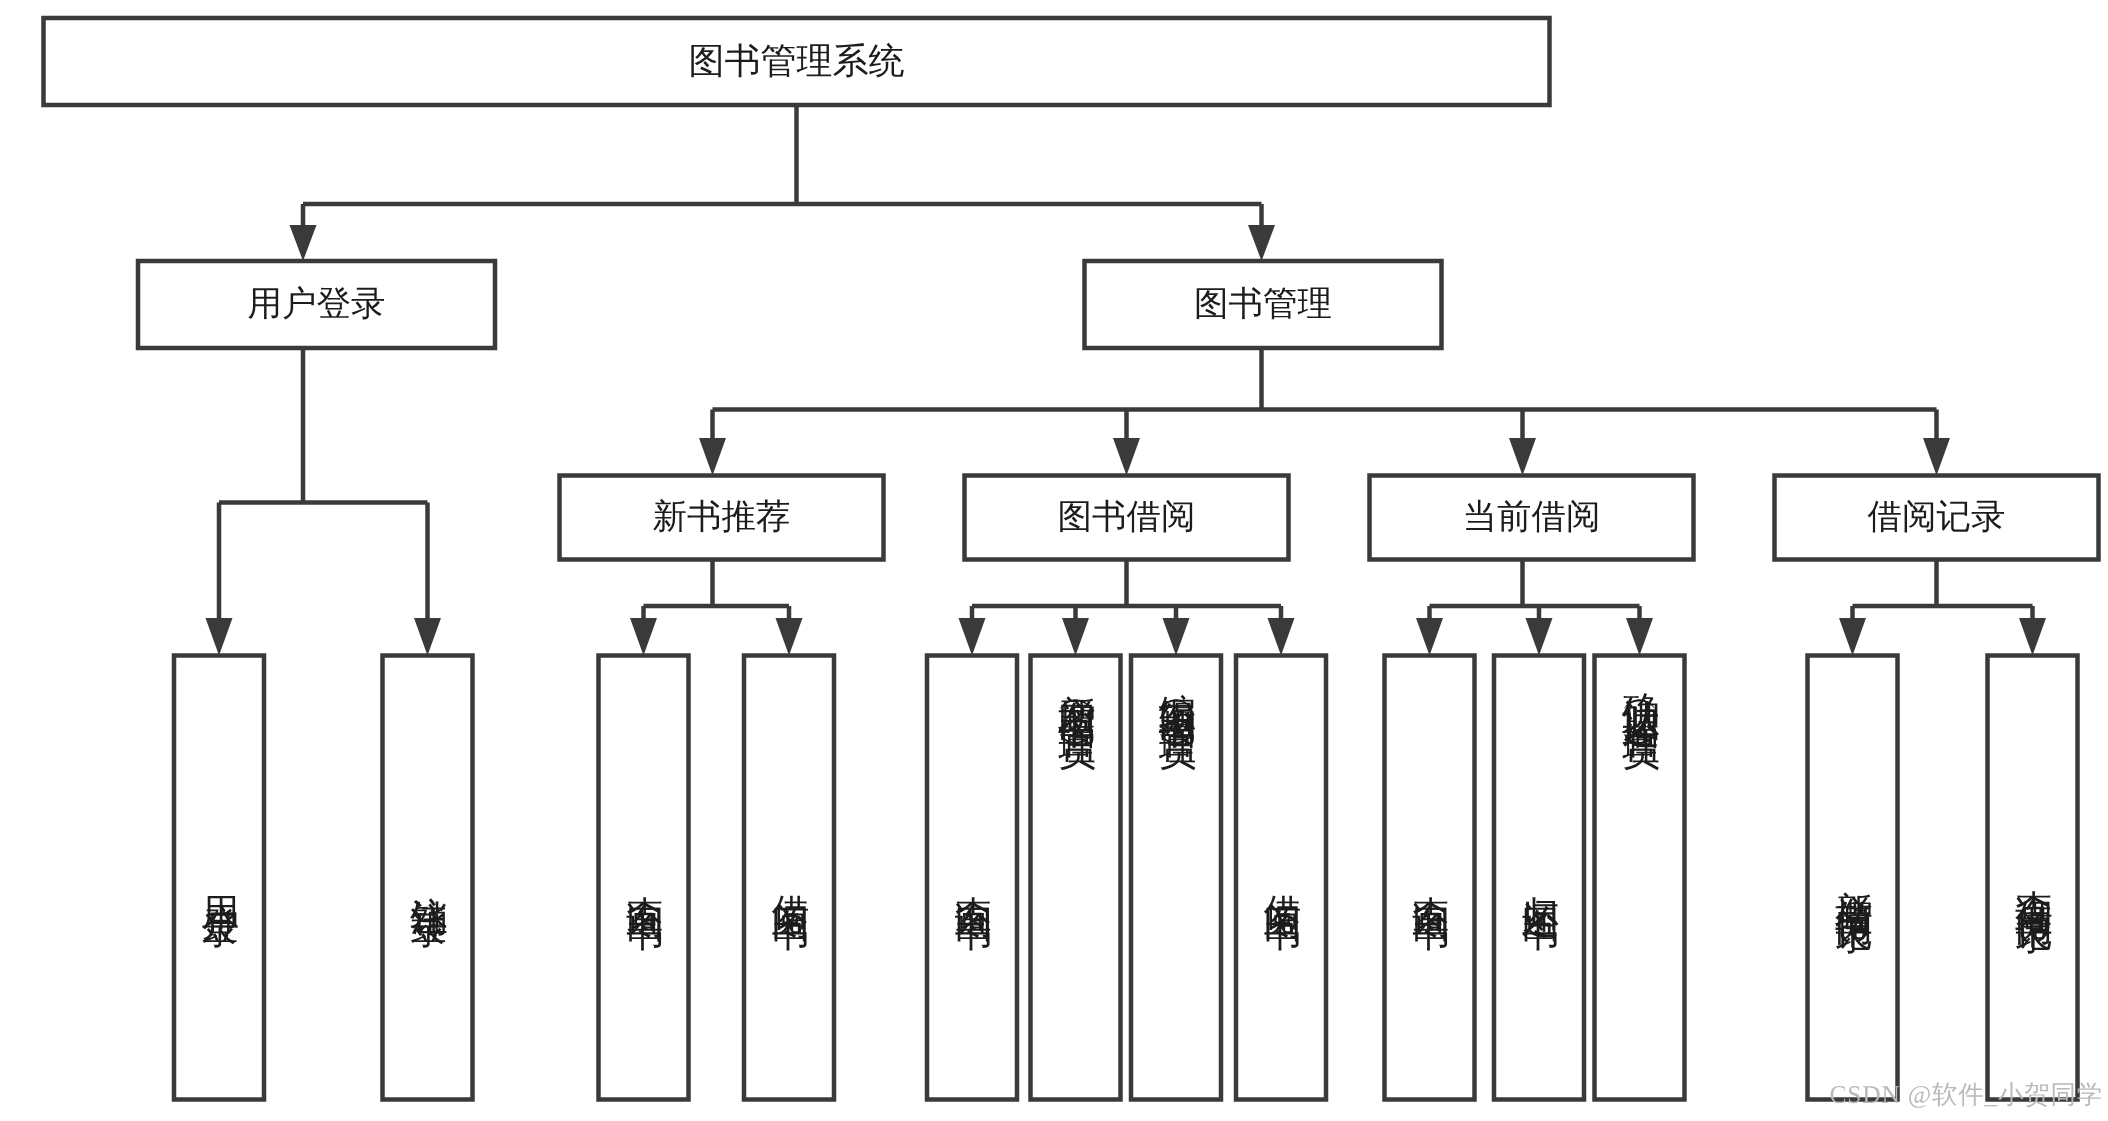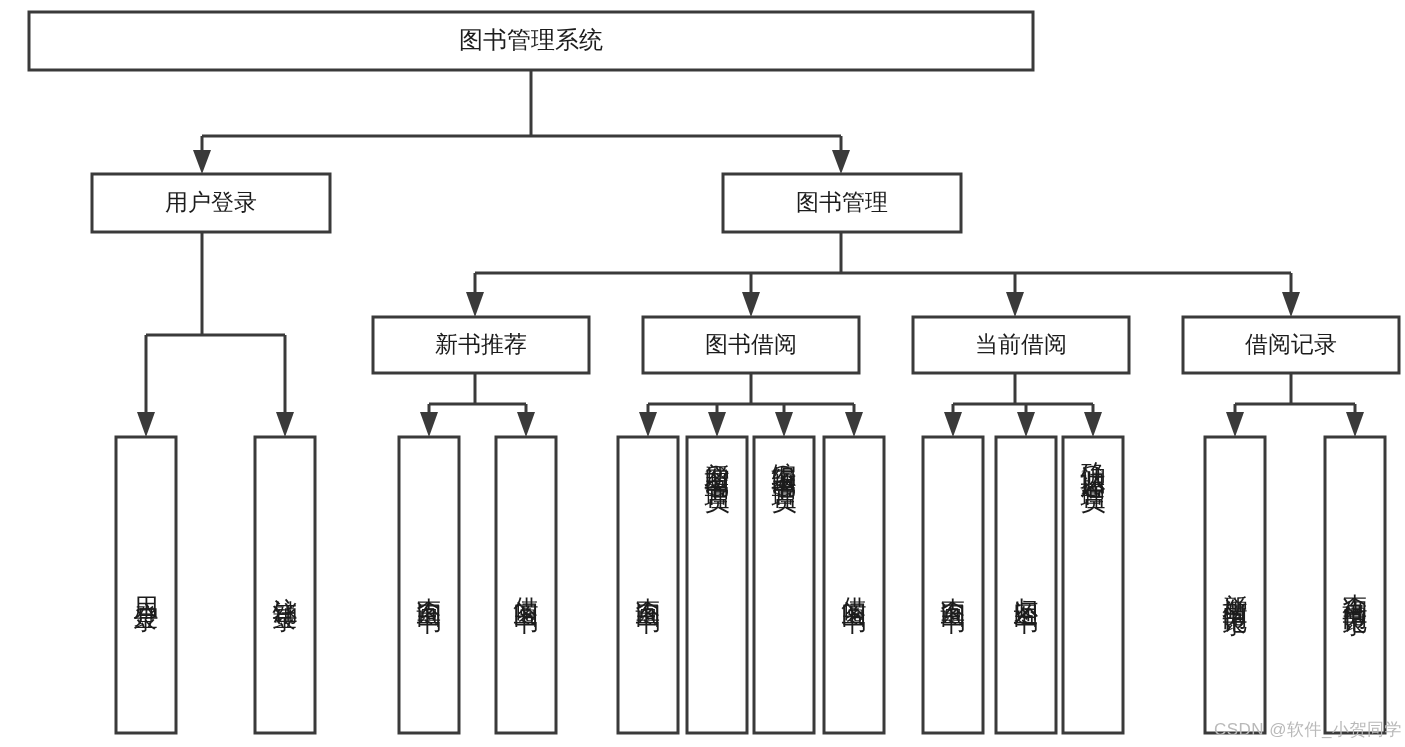--- a/index.html
+++ b/index.html
@@ -63,21 +63,21 @@
     letter-spacing: 4px;
     color: #1c1c1c;
     text-align: center;
     pointer-events: none;
     white-space: nowrap;
   }
   .watermark {
     position: absolute;
     right: 14px;
     bottom: 6px;
-    font-family: Liberation Sans, sans-serif;
+    font-family: Liberation Serif, serif;
     font-size: 17px;
     color: #b9b9b9;
     letter-spacing: 0.5px;
     white-space: nowrap;
   }
 </style>
 </head>
 <body>
 
 <div id="diagram-root">

